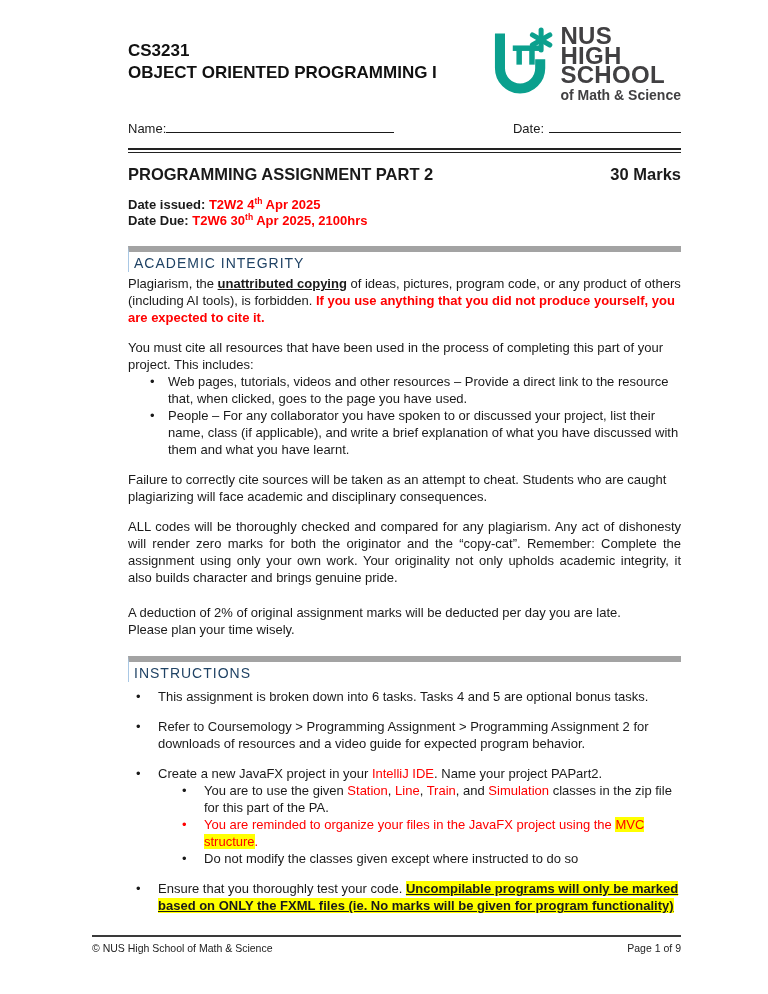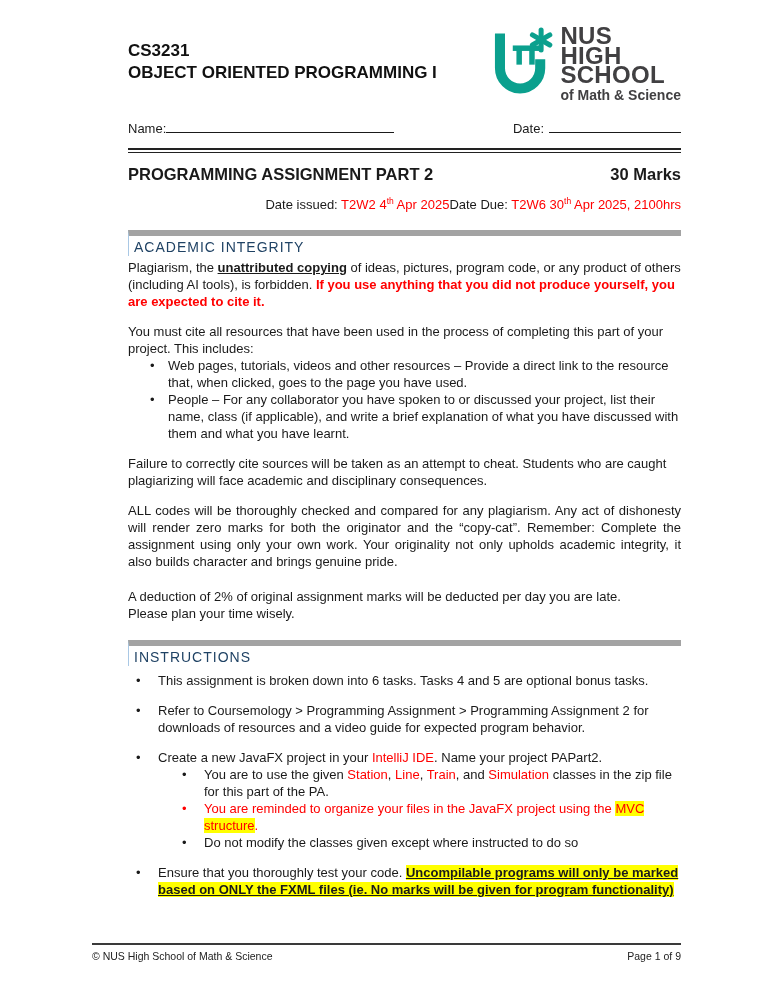--- a/index.html
+++ b/index.html
@@ -26,21 +26,21 @@
   
   .namerow { display:flex; justify-content:space-between; margin-top:16px; font-size:13px; }
   .blank-line { display:inline-block; border-bottom:1.2px solid #1a1a1a; height:14px; }
   .blank-name { width:228px; }
   .blank-date { width:132px; margin-left:5px; }
 
   .double-rule { margin-top:12px; height:5px; border-top:2.2px solid #222; border-bottom:1.2px solid #222; }
 
   
   .titlerow { display:flex; justify-content:space-between; margin-top:12px; font-weight:bold; font-size:16.5px; }
-  .issuerow { display:flex; justify-content:flex-end; margin-top:12px; font-weight:normal; font-size:13px; }
+  .issuerow { display:flex; justify-content:center; margin-top:12px; font-weight:bold; font-size:13px;flex-direction:column; }
 
   
   .section { margin-top:18px; }
   .sec-head {
     border-top:6px solid #a3a3a3; border-left:1px solid #a9c8e5;
     color:#1f4264; font-weight:normal; font-size:14px; letter-spacing:1px;
     padding:3px 0 1px 5px;
   }
   .body-txt { font-size:13px; line-height:17px; }
   .para { margin-top:13px; }
@@ -64,21 +64,21 @@
   .ins-list { margin-top:6px; }
   .ins-list > li { position:relative; padding-left:30px; margin-top:13px; }
   .ins-list > li:first-child { margin-top:0; }
   .ins-list > li::before { content:"•"; position:absolute; left:8px; }
   .sub-list li { position:relative; padding-left:46px; }
   .sub-list li::before { content:"•"; position:absolute; left:24px; }
   .red-li { color:#ff0000; }
 
   
   .footer {
-    position:absolute; left:92px; right:87px; bottom:32px;
+    position:absolute; left:92px; right:87px; bottom:40px;
     border-top:2px solid #3a3a3a; padding-top:5px;
     display:flex; justify-content:space-between;
     font-size:10.5px; color:#222;
   }
 </style>
 </head>
 <body>
 
 <div class="page">
   <div class="content">

